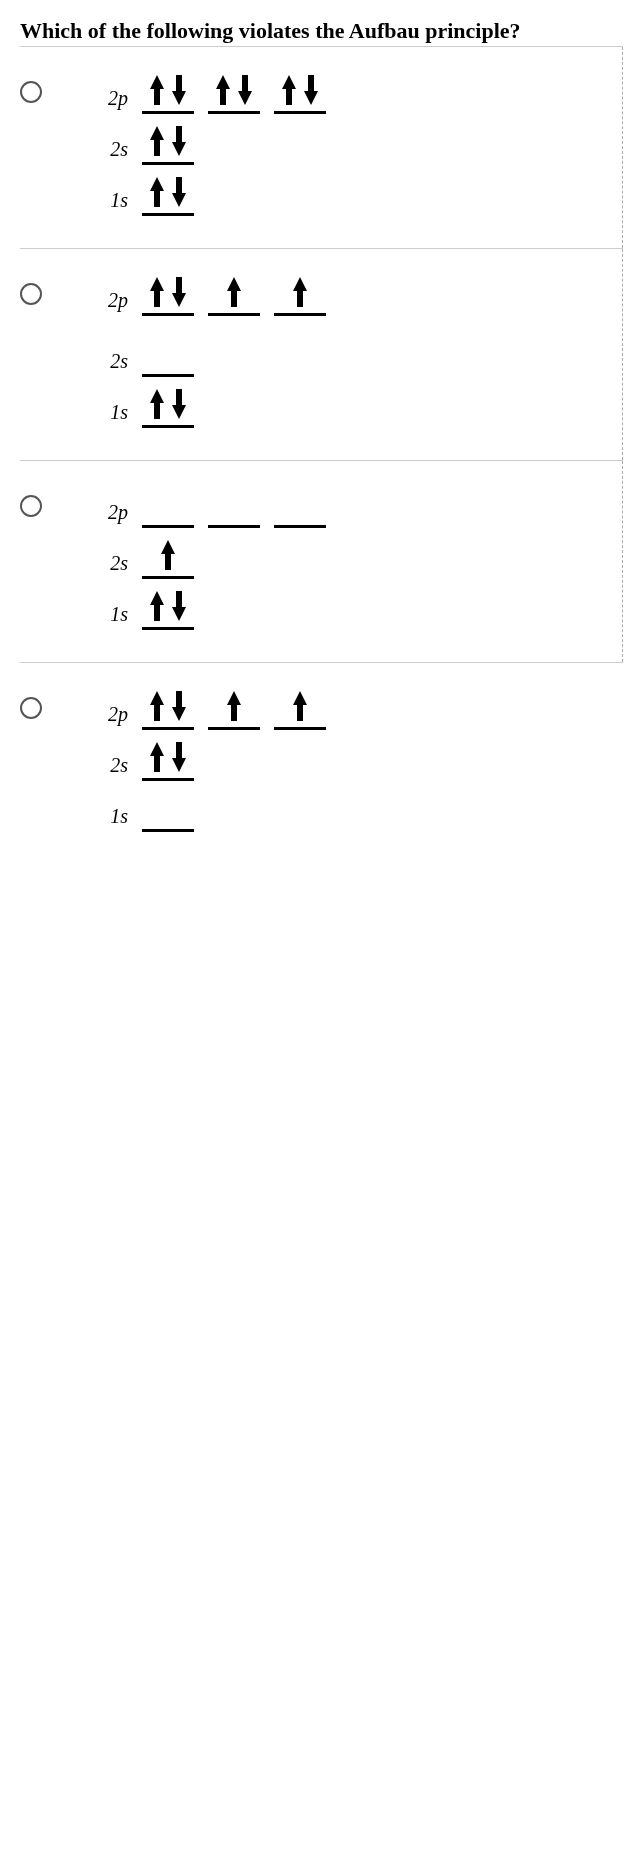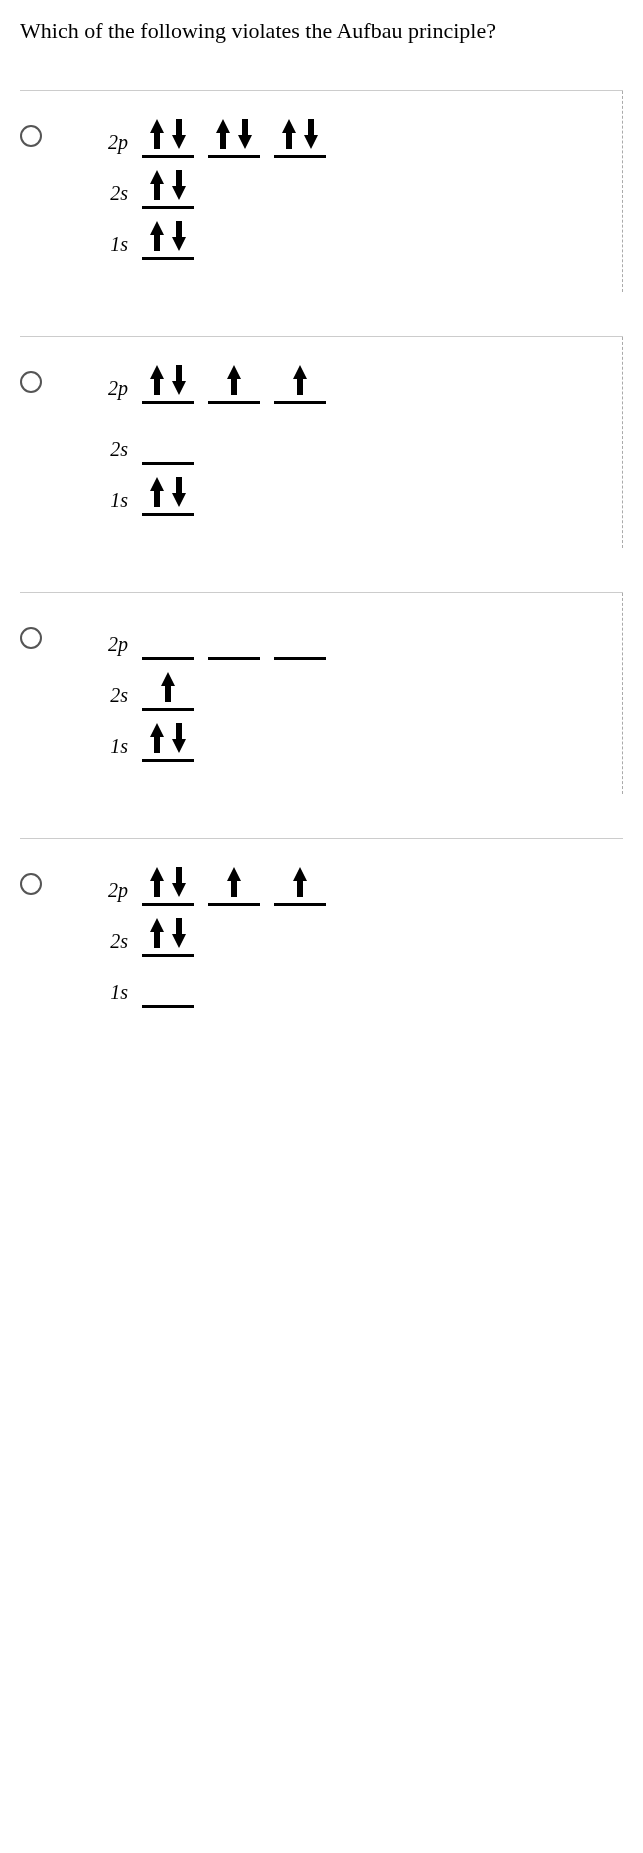--- a/index.html
+++ b/index.html
@@ -8,31 +8,30 @@
       background: #fff;
       width: 643px;
       min-height: 1853px;
       padding: 16px 20px;
       color: #000;
     }
 
     .question-title {
       font-size: 22px;
       line-height: 1.35;
-      font-weight: normal;
+      font-weight: bold;
     }
 
     .option-container {
       border-top: 1px solid #ccc;
       padding: 24px 0 24px 0;
       display: flex;
       flex-direction: row;
       align-items: flex-start;
       position: relative;
-      margin-top: 44px;
     }
 
     .option-container:last-child {
       border-bottom: none;
     }
 
     .radio-btn {
       width: 22px;
       height: 22px;
       border-radius: 50%;

